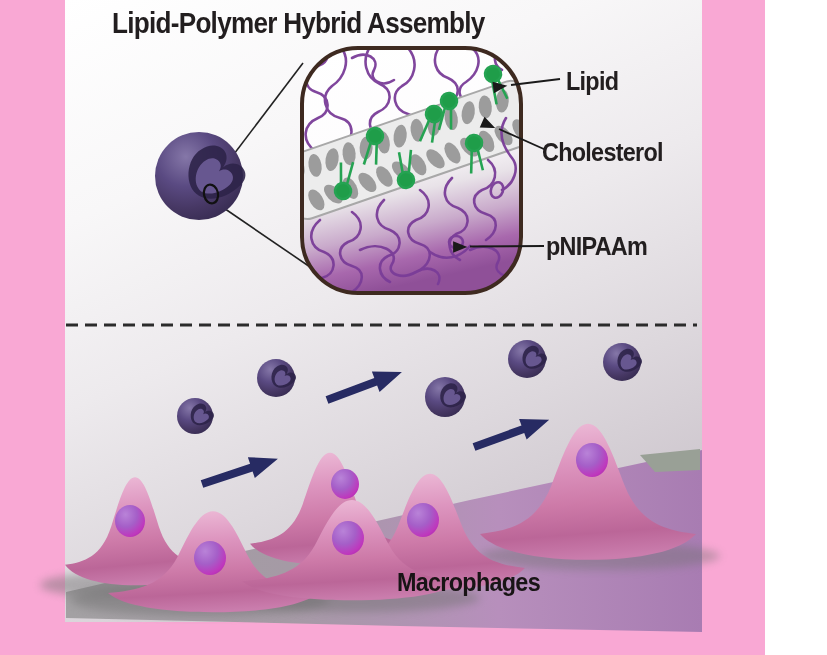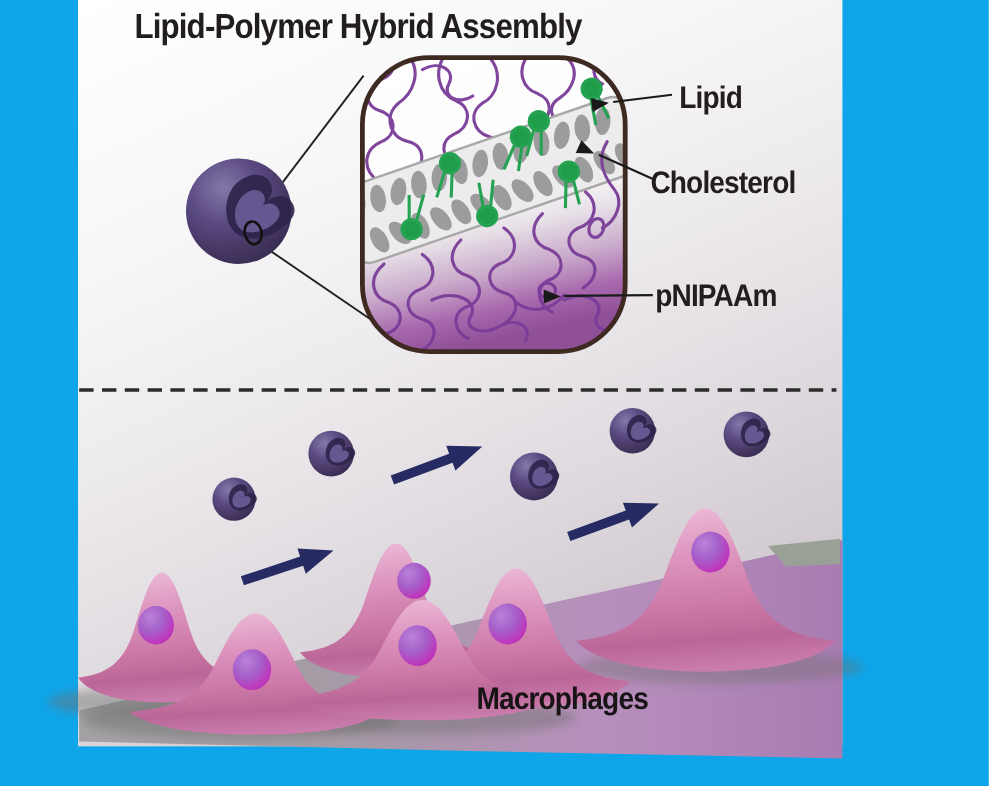--- a/index.html
+++ b/index.html
@@ -1,16 +1,16 @@
 <!DOCTYPE html>
 <html><head>
 <meta charset="utf-8">
 <style>
   html,body{margin:0;padding:0;background:#fff;}
-  .stage{position:relative;width:824px;height:655px;background:#0ea5e9;overflow:hidden;
+  .stage{position:relative;width:765px;height:655px;background:#f9a8d4;overflow:hidden;
          font-family:"Liberation Sans",sans-serif;}
   .stage svg{position:absolute;left:0;top:0;}
   .lbl{position:absolute;font-weight:bold;color:#221e1f;white-space:nowrap;
        transform:scaleX(.9);transform-origin:left top;letter-spacing:-.8px;}
   .title{font-size:29px;}
   .tag{font-size:26px;}
 </style>
 </head>
 <body>
 

